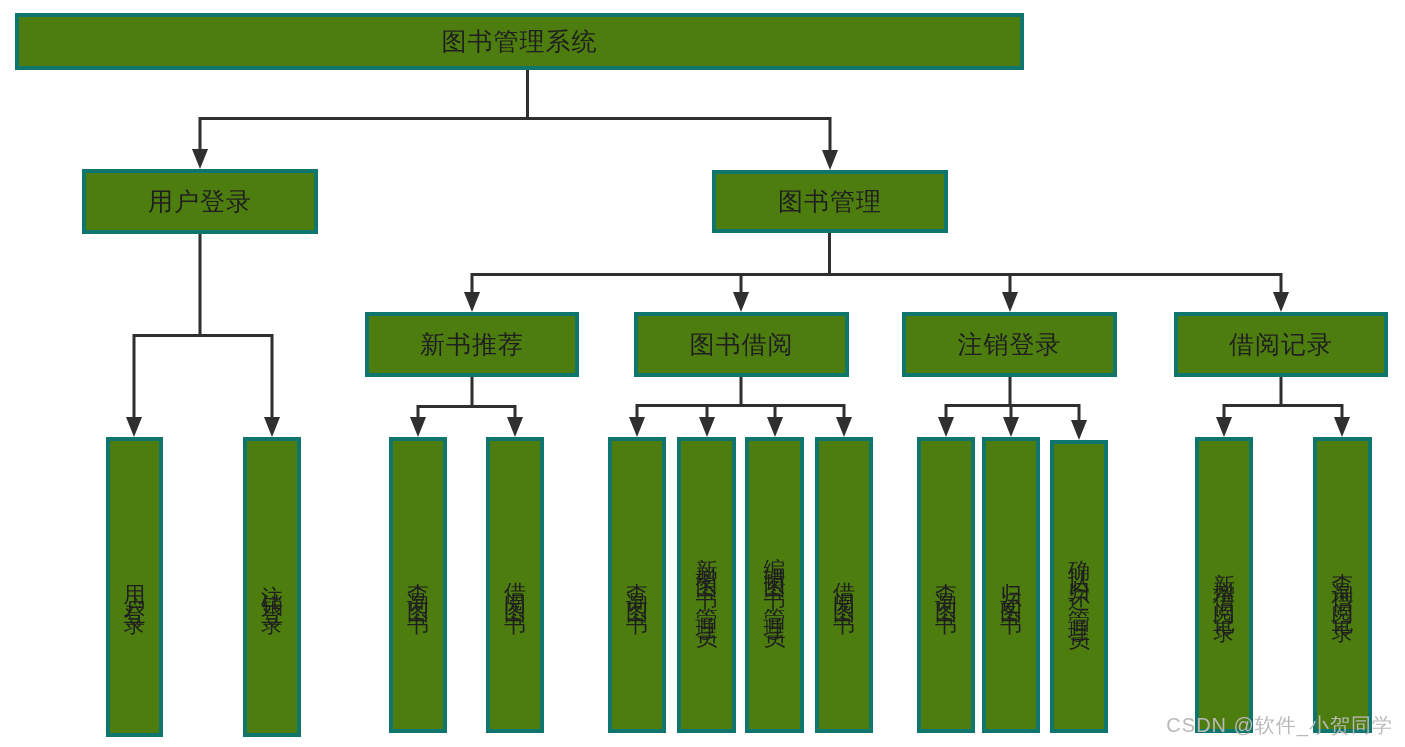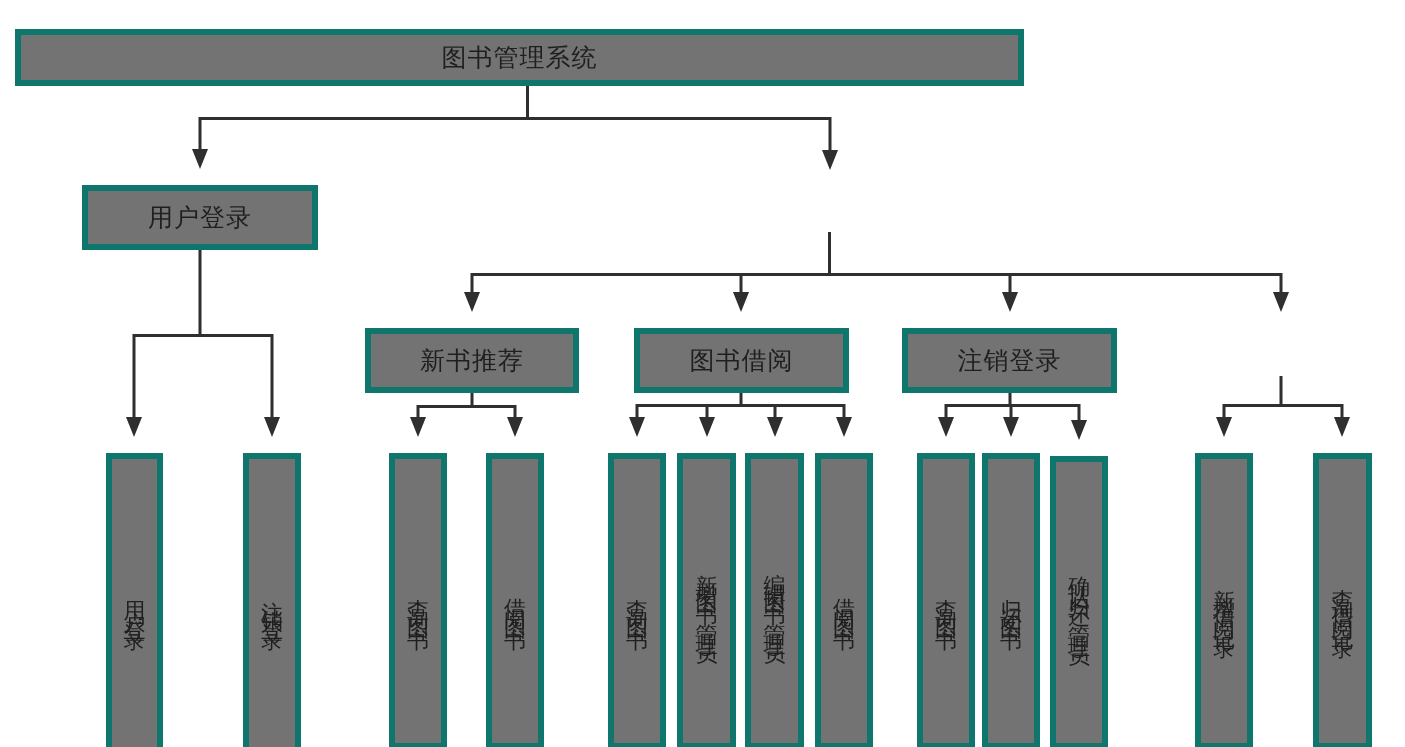--- a/index.html
+++ b/index.html
@@ -19,28 +19,27 @@
     position: absolute;
     left: 0;
     top: 0;
     width: 1405px;
     height: 747px;
     z-index: 1;
   }
   .node {
     position: absolute;
     box-sizing: border-box;
-    background: #737373;
-    border: 6px solid #0f766e;
+    background: #4d7c0f;
+    border: 4px solid #0f766e;
     color: #1f1f1f;
     display: flex;
     align-items: center;
     justify-content: center;
     z-index: 2;
-    margin-top: 16px;
   }
   .node.h {
     font-size: 25px;
     letter-spacing: 1px;
     white-space: nowrap;
   }
   .node.v {
     writing-mode: vertical-lr;
     text-orientation: mixed;
     font-size: 22px;
@@ -92,37 +91,40 @@
       <polygon points="1003,417 1019,417 1011,437"></polygon>
       <polygon points="1071,420 1087,420 1079,440"></polygon>
       <polygon points="1216,417 1232,417 1224,437"></polygon>
       <polygon points="1334,417 1350,417 1342,437"></polygon>
     </g>
   </svg>
 
   <div class="node h" style="left:15px; top:13px; width:1009px; height:57px">图书管理系统</div>
 
   <div class="node h" style="left:82px; top:169px; width:236px; height:65px">用户登录</div>
+  <div class="node h" style="left:712px; top:170px; width:236px; height:63px">图书管理</div>
 
   <div class="node h" style="left:634px; top:312px; width:215px; height:65px">图书借阅</div>
   <div class="node h" style="left:365px; top:312px; width:214px; height:65px">新书推荐</div>
   <div class="node h" style="left:902px; top:312px; width:215px; height:65px">注销登录</div>
+  <div class="node h" style="left:1174px; top:312px; width:214px; height:65px">借阅记录</div>
 
   <div class="node v" style="left:106px; top:437px; width:57px; height:300px">用户登录</div>
   <div class="node v" style="left:243px; top:437px; width:58px; height:300px">注销登录</div>
 
   <div class="node v" style="left:389px; top:437px; width:58px; height:296px">查询图书</div>
   <div class="node v" style="left:486px; top:437px; width:58px; height:296px">借阅图书</div>
 
   <div class="node v" style="left:608px; top:437px; width:58px; height:296px">查询图书</div>
   <div class="node v" style="left:677px; top:437px; width:59px; height:296px">新增图书（管理员）</div>
   <div class="node v" style="left:745px; top:437px; width:59px; height:296px">编辑图书（管理员）</div>
   <div class="node v" style="left:815px; top:437px; width:58px; height:296px">借阅图书</div>
 
   <div class="node v" style="left:917px; top:437px; width:58px; height:296px">查询图书</div>
   <div class="node v" style="left:982px; top:437px; width:58px; height:296px">归还图书</div>
   <div class="node v" style="left:1050px; top:440px; width:58px; height:293px">确认归还（管理员）</div>
 
   <div class="node v" style="left:1195px; top:437px; width:58px; height:296px">新增借阅记录</div>
   <div class="node v" style="left:1313px; top:437px; width:59px; height:296px">查询借阅记录</div>
 
+  <div class="watermark">CSDN @软件_小贺同学</div>
 
 </div>
 
 </body></html>

